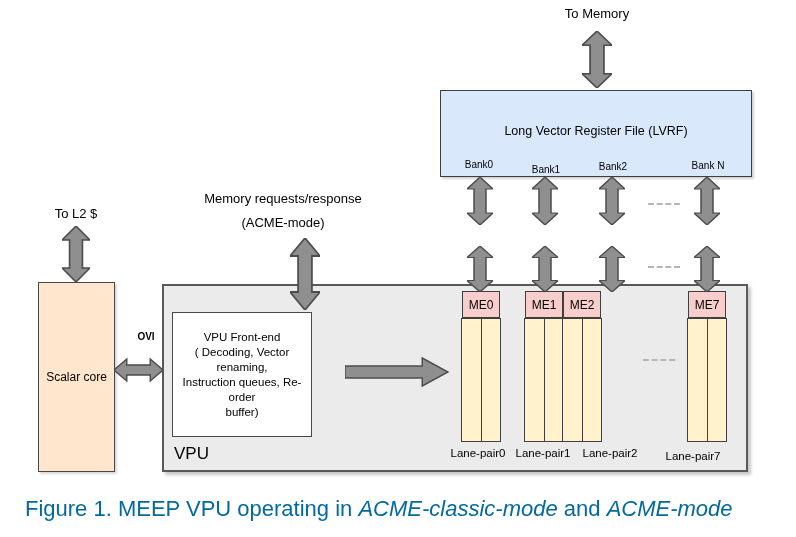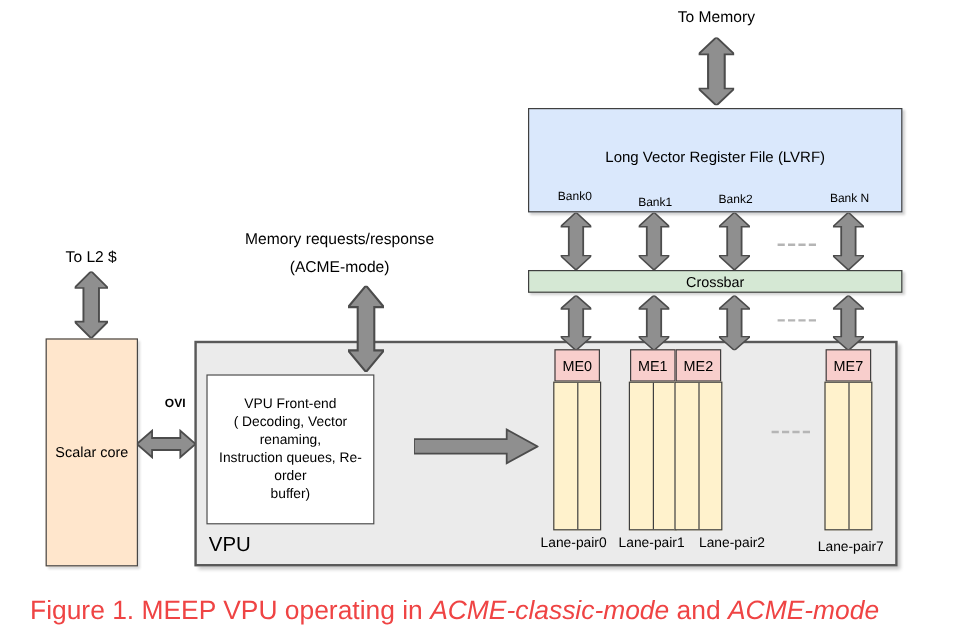--- a/index.html
+++ b/index.html
@@ -68,21 +68,21 @@
   
   .arrow{position:absolute;z-index:2;}
   .arrow svg{display:block;width:100%;height:100%;}
   .dash{position:absolute;width:32px;border-top:2px dashed #b5b5b5;z-index:2;}
 
   
   .t13{font-size:13px;}
   .ovi{left:128px;top:331px;width:36px;font-size:10px;font-weight:bold;}
 
   .caption{
-    position:absolute;left:25px;top:496px;font-size:22px;color:#ef4444;white-space:nowrap;
+    position:absolute;left:25px;top:496px;font-size:22px;color:#0369a1;white-space:nowrap;
   }
   .caption .it{font-style:italic;}
 </style>
 </head>
 <body>
 
 <svg width="0" height="0" style="position:absolute">
   <defs>
     <symbol id="dbl-v" viewBox="0 0 26 60" preserveAspectRatio="none">
       <polygon points="13,0 26,15 19,15 19,45 26,45 13,60 0,45 7,45 7,15 0,15" fill="#8f8f8f" stroke="#4c4c4c" stroke-width="1.5"></polygon>
@@ -128,23 +128,20 @@
         <use href="#dbl-v"></use>
       </svg>
     </div>
   <div class="arrow" style="left:694px;top:177px;width:26px;height:48px;">
       <svg>
         <use href="#dbl-v"></use>
       </svg>
     </div>
   <div class="dash" style="left:648px;top:203px;"></div>
 
-  <div class="abs crossbar">
-    <span>Crossbar</span>
-  </div>
 
   <div class="arrow" style="left:467px;top:246px;width:26px;height:46px;">
       <svg>
         <use href="#dbl-v"></use>
       </svg>
     </div>
   <div class="arrow" style="left:532px;top:246px;width:26px;height:46px;">
       <svg>
         <use href="#dbl-v"></use>
       </svg>
@@ -231,17 +228,17 @@
       </div>
     <div class="lane-pair">
         <div class="lane-divider"></div>
       </div>
   </div>
   <div class="dash" style="left:643px;top:359px;"></div>
 
   <div class="lane-label" style="left:433px;top:447px;">Lane-pair0</div>
   <div class="lane-label" style="left:498px;top:447px;">Lane-pair1</div>
   <div class="lane-label" style="left:565px;top:447px;">Lane-pair2</div>
-  <div class="lane-label" style="left:664px;top:450px;">Lane-pair7</div>
+  <div class="lane-label" style="left:648px;top:450px;">Lane-pair7</div>
 
   <div class="caption"><span>Figure 1. MEEP VPU operating in </span><span class="it">ACME-classic-mode</span><span> and </span><span class="it">ACME-mode</span></div>
 
 </div>
 
 </body></html>

